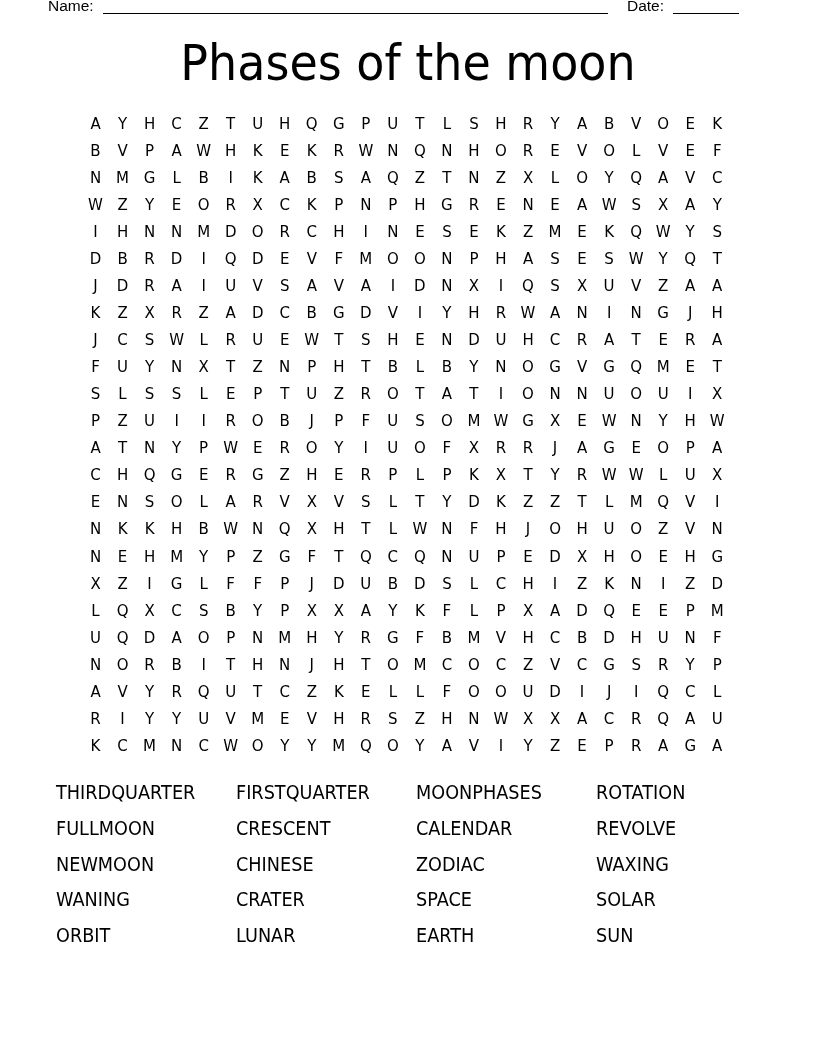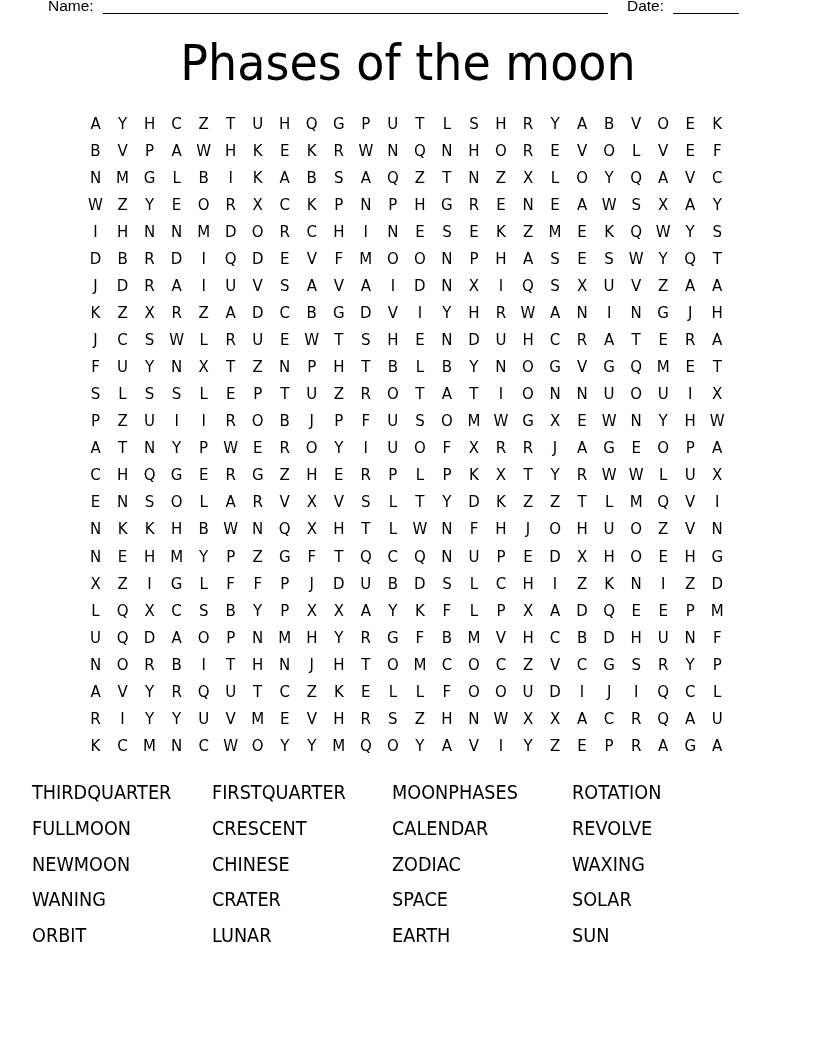--- a/index.html
+++ b/index.html
@@ -5,21 +5,21 @@
   html, body { margin: 0; padding: 0; background: #ffffff; }
   body { width: 816px; height: 1056px; position: relative; overflow: hidden; color: #000; }
   .header { position: absolute; top: -3px; left: 0; width: 816px; height: 22px; font-family: "Liberation Sans", sans-serif; font-size: 15.5px; }
   .name-label { position: absolute; left: 48px; top: 0; }
   .name-line { position: absolute; left: 103px; top: 16px; width: 505px; border-bottom: 1px solid #000; }
   .date-label { position: absolute; left: 627px; top: 0; }
   .date-line { position: absolute; left: 673px; top: 16px; width: 66px; border-bottom: 1px solid #000; }
   .title { position: absolute; top: 28px; left: 0; width: 816px; text-align: center; font-family: "DejaVu Sans", sans-serif; font-size: 50px; line-height: 70px; letter-spacing: 0px; transform: scaleX(0.92); }
   .grid { position: absolute; left: 82px; top: 111px; display: grid; grid-template-columns: repeat(24, 27.04px); grid-auto-rows: 27.04px; }
   .cell { font-family: "DejaVu Sans", sans-serif; font-size: 15px; text-align: center; line-height: 27px; }
-  .words { position: absolute; left: 32px; top: 775px; display: grid; grid-template-columns: 180px 180px 180px 180px; grid-auto-rows: 35.8px; }
+  .words { position: absolute; left: 56px; top: 775px; display: grid; grid-template-columns: 180px 180px 180px 180px; grid-auto-rows: 35.8px; }
   .word { font-family: "DejaVu Sans", sans-serif; font-size: 19px; line-height: 35px; transform-origin: left center; transform: scaleX(0.93); white-space: nowrap; }
 </style>
 </head>
 <body>
 
 <div class="header">
   <span class="name-label">Name:</span>
   <span class="name-line"></span>
   <span class="date-label">Date:</span>
   <span class="date-line"></span>

